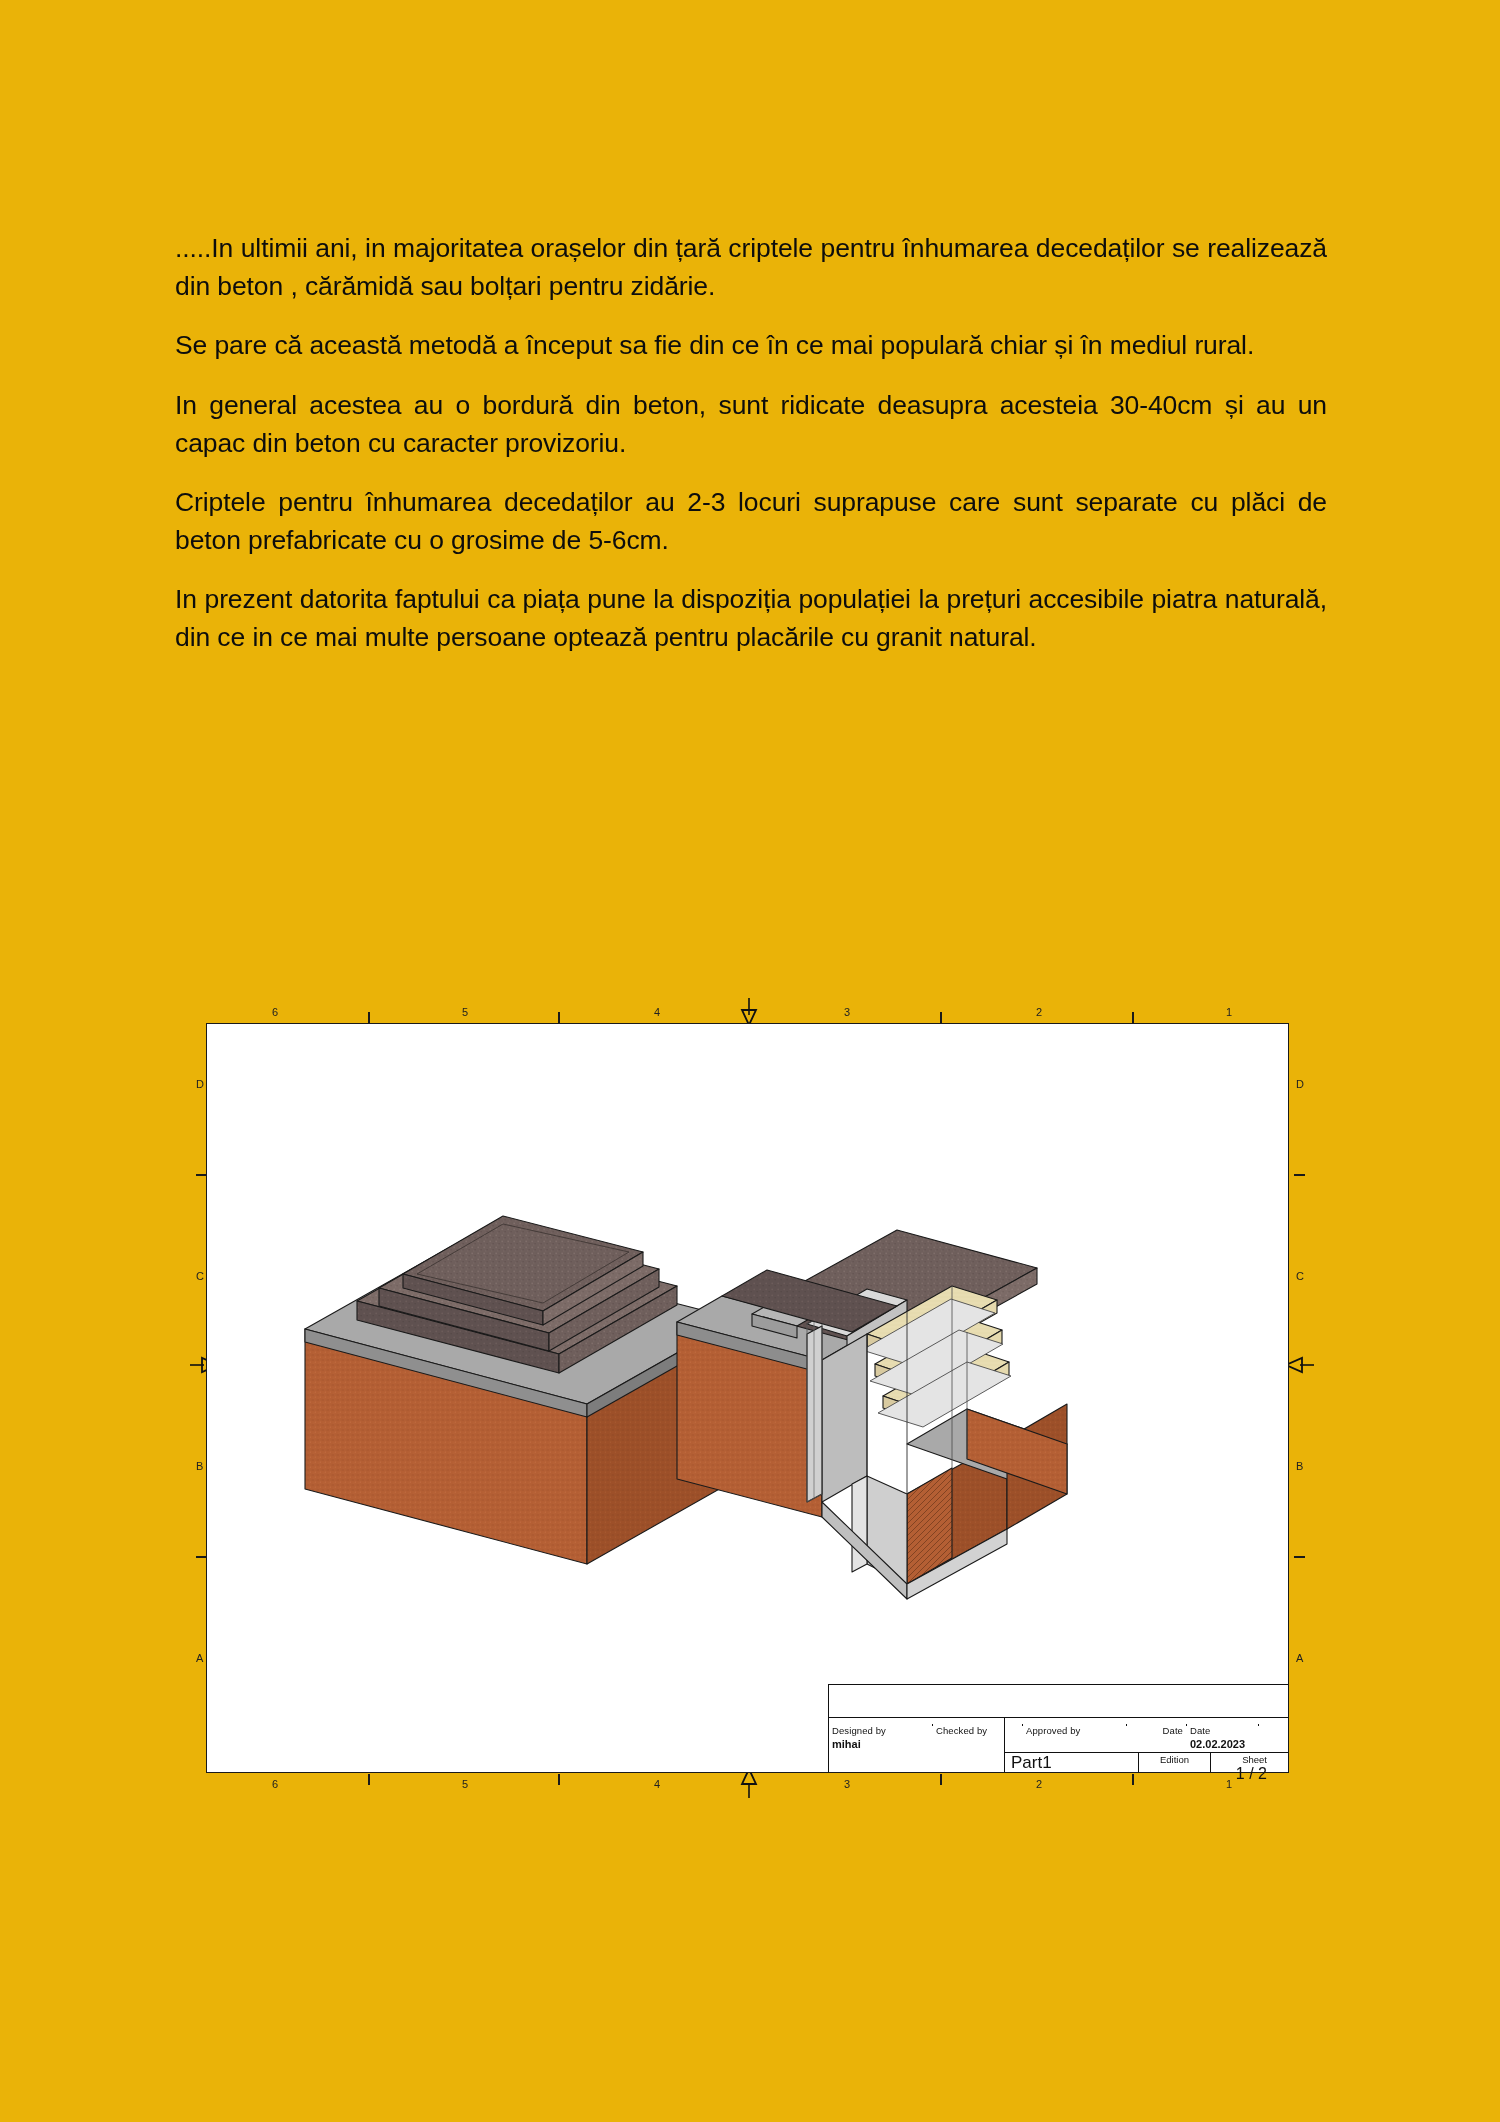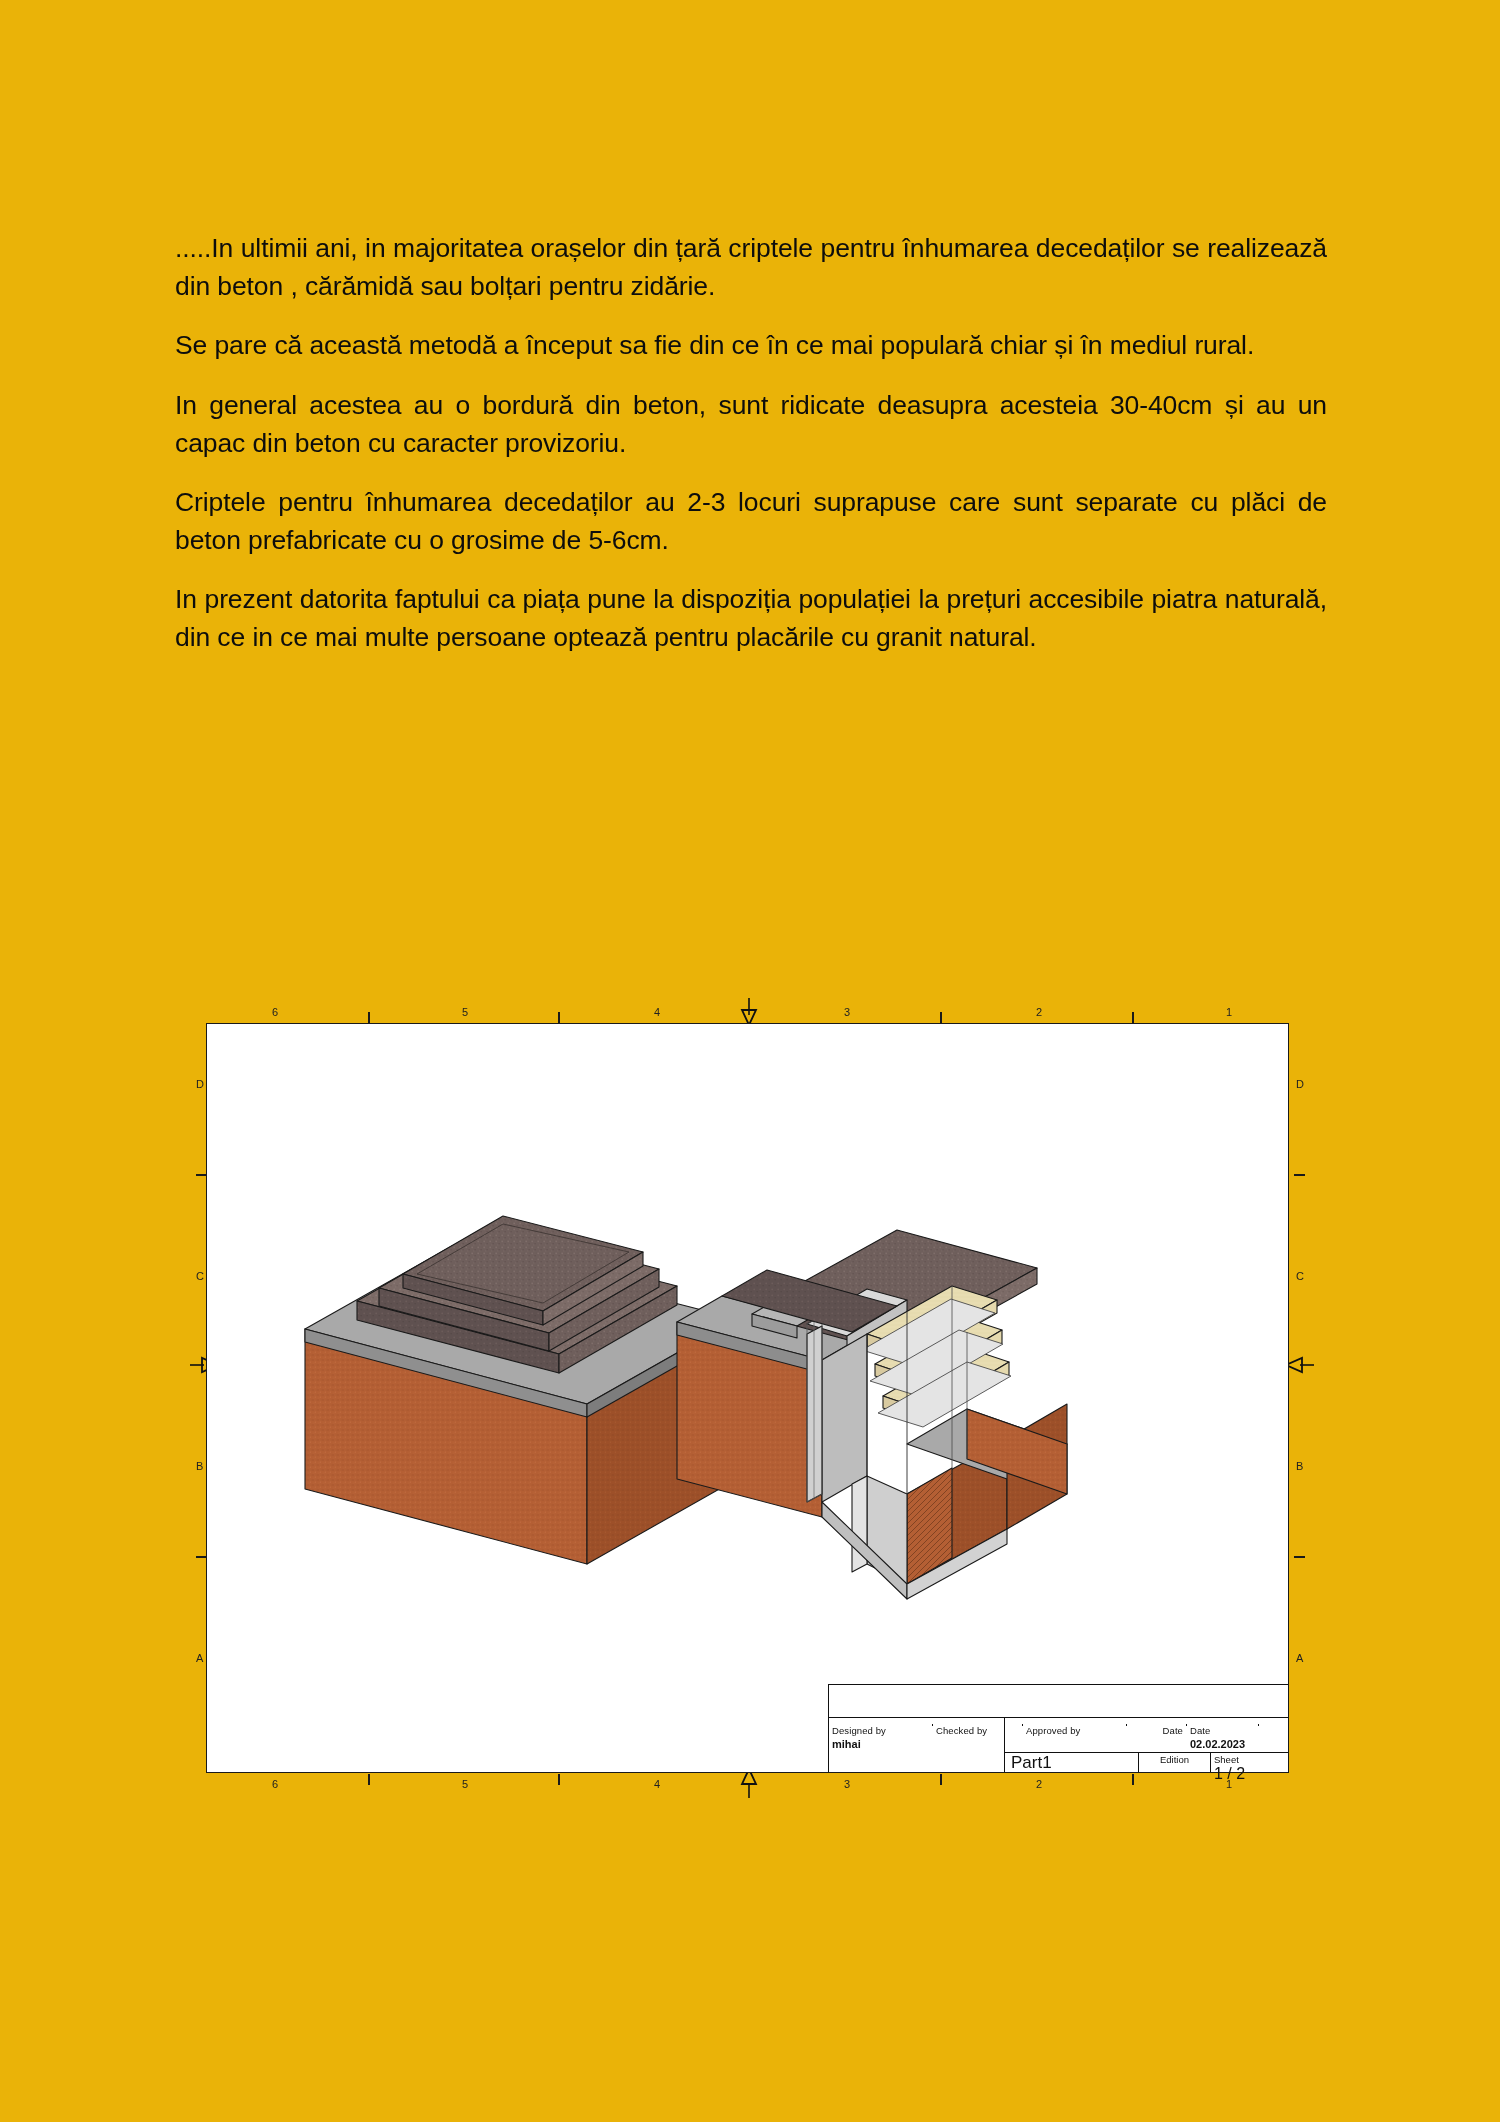--- a/index.html
+++ b/index.html
@@ -88,21 +88,21 @@
   .tb-cell:last-child { border-right:none; }
   .tb-lbl { font-size:9.5px; line-height:11px; color:#111; letter-spacing:0.1px;}
   .tb-val { font-size:11px; line-height:13px; color:#111; margin-top:2px;font-weight:bold;}
   .tb-lbl.right { text-align:right; }
 
   .tb-row2 { position:absolute; left:0; top:33px; right:0; bottom:0; }
   .tb-left-blank { position:absolute; left:0; top:0; width:176px; bottom:0; border-right:1.6px solid #111; box-sizing:border-box;}
   .tb-partbox { position:absolute; left:176px; top:22px; right:0; bottom:0; border-top:1.4px solid #111; box-sizing:border-box; display:flex;margin-top:12px;}
   .tb-part-name { flex:1; padding:3px 6px; font-size:17px; color:#111; display:flex; align-items:center;}
   .tb-edition { width:72px; border-left:1.4px solid #111; box-sizing:border-box; padding:1px 3px; text-align:center;}
-  .tb-sheet  { width:78px; border-left:1.4px solid #111; box-sizing:border-box; padding:1px 3px; text-align:left;}
+  .tb-sheet  { width:78px; border-left:1.4px solid #111; box-sizing:border-box; padding:1px 21px; text-align:right;}
   .tb-small { font-size:9.5px; line-height:11px;}
   .tb-big { font-size:16px; line-height:18px;}
 
   svg { display:block; }
 </style>
 </head>
 <body>
 
 <div class="page">
 

